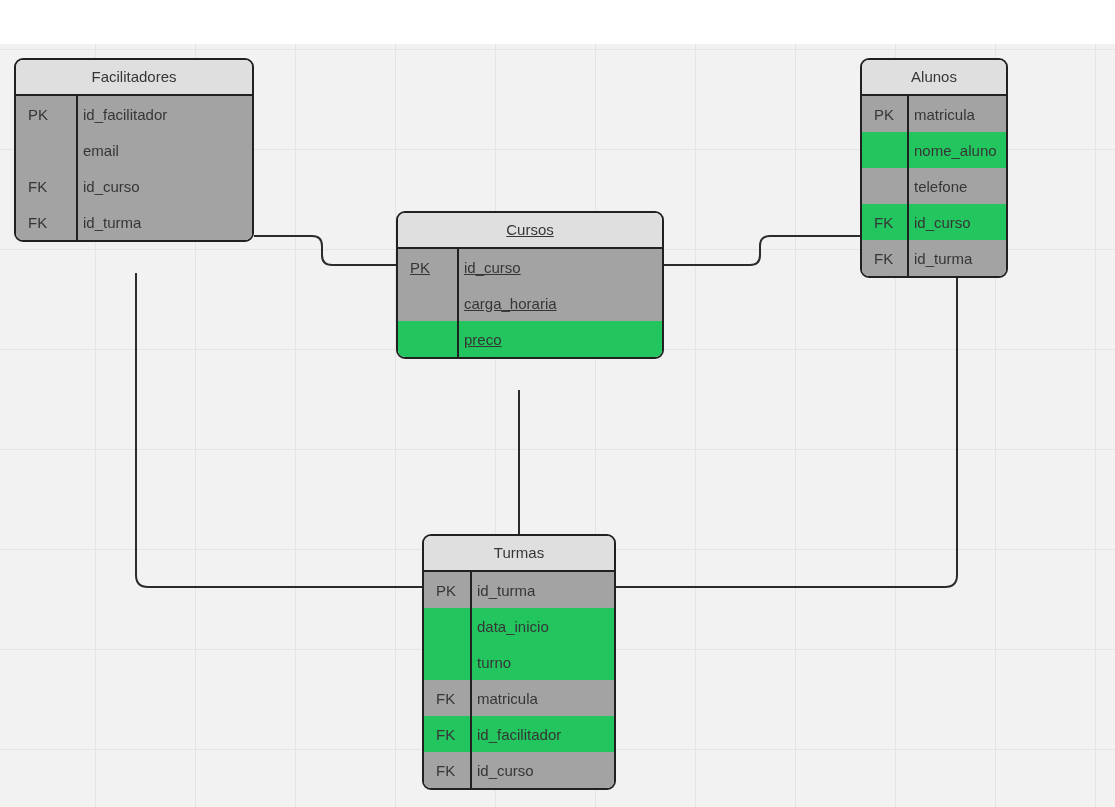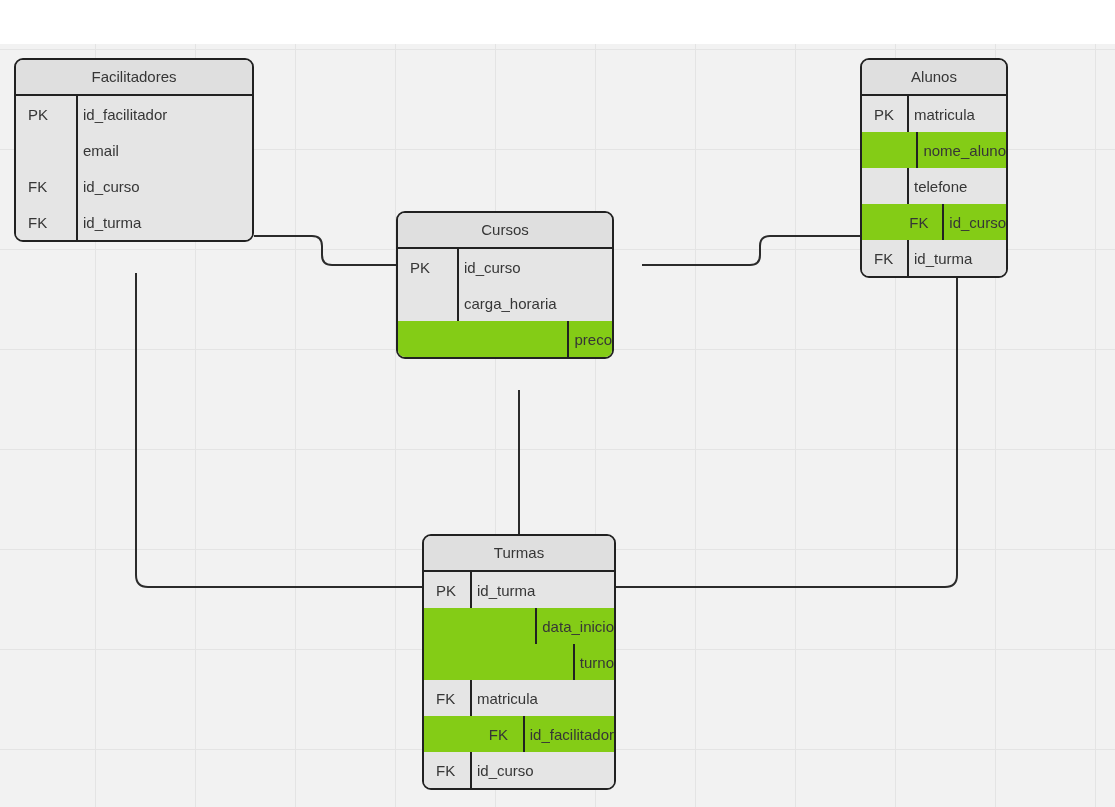--- a/index.html
+++ b/index.html
@@ -47,25 +47,24 @@
     height: 34px;
     line-height: 34px;
     text-align: center;
     background: #dfdfdf;
     border-bottom: 2px solid #212121;
   }
   .trow {
     display: flex;
     align-items: stretch;
     height: 36px;
-    background: #e5e5e5;
+    background: #a3a3a3;
   }
   .trow.alt {
-    background: #84cc16;
-    justify-content: flex-end;
+    background: #22c55e;
   }
   .key {
     flex: 0 0 var(--keyw, 60px);
     display: flex;
     align-items: center;
     padding-left: 12px;
     box-sizing: border-box;
     border-right: 2px solid #212121;
   }
   .fname {
@@ -125,21 +124,21 @@
         <div class="trow alt">
           <span class="key">FK</span>
           <span class="fname">id_curso</span>
         </div>
         <div class="trow">
           <span class="key">FK</span>
           <span class="fname">id_turma</span>
         </div>
       </div>
     </div>
-    <div class="table" style="left: 396px; top: 167px; width: 218px;">
+    <div class="table" style="left: 396px; top: 167px; width: 268px; text-decoration: underline;">
       <div class="thead">Cursos</div>
       <div style="--keyw: 61px;">
         <div class="trow">
           <span class="key">PK</span>
           <span class="fname">id_curso</span>
         </div>
         <div class="trow">
           <span class="key"></span>
           <span class="fname">carga_horaria</span>
         </div>

